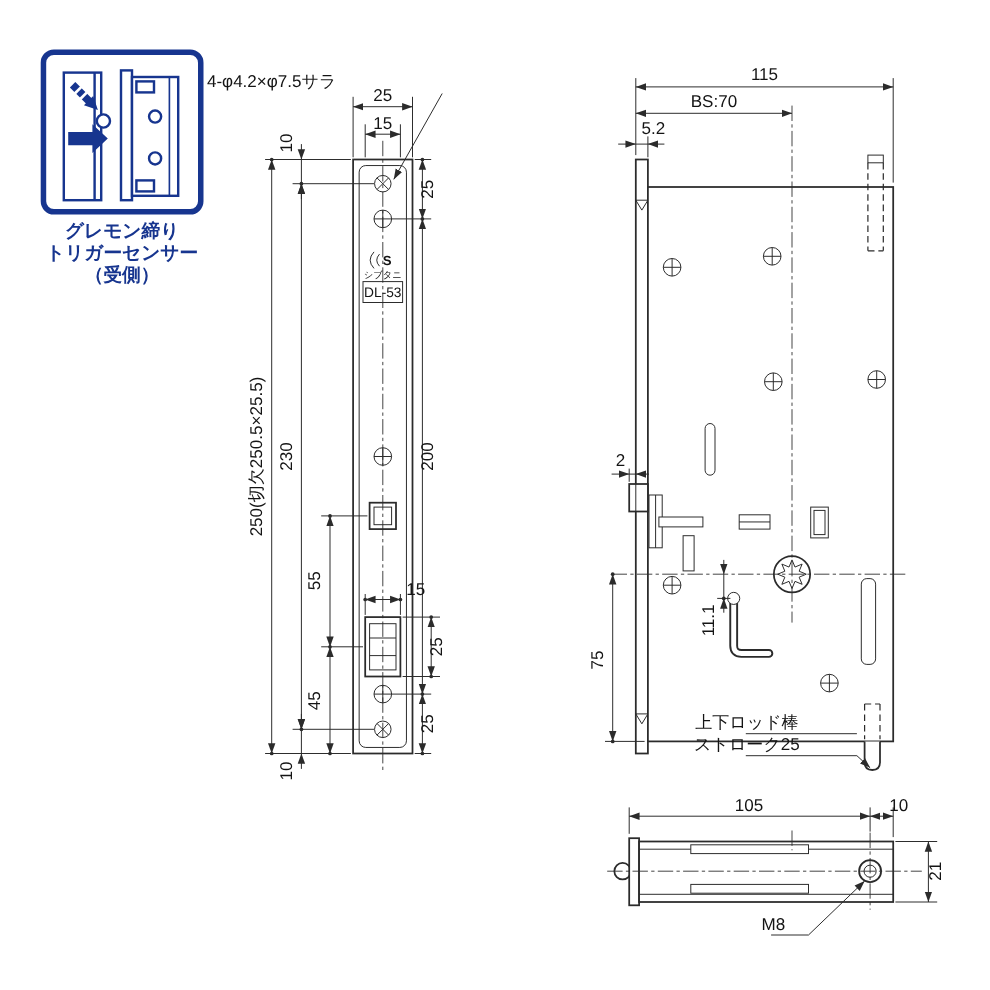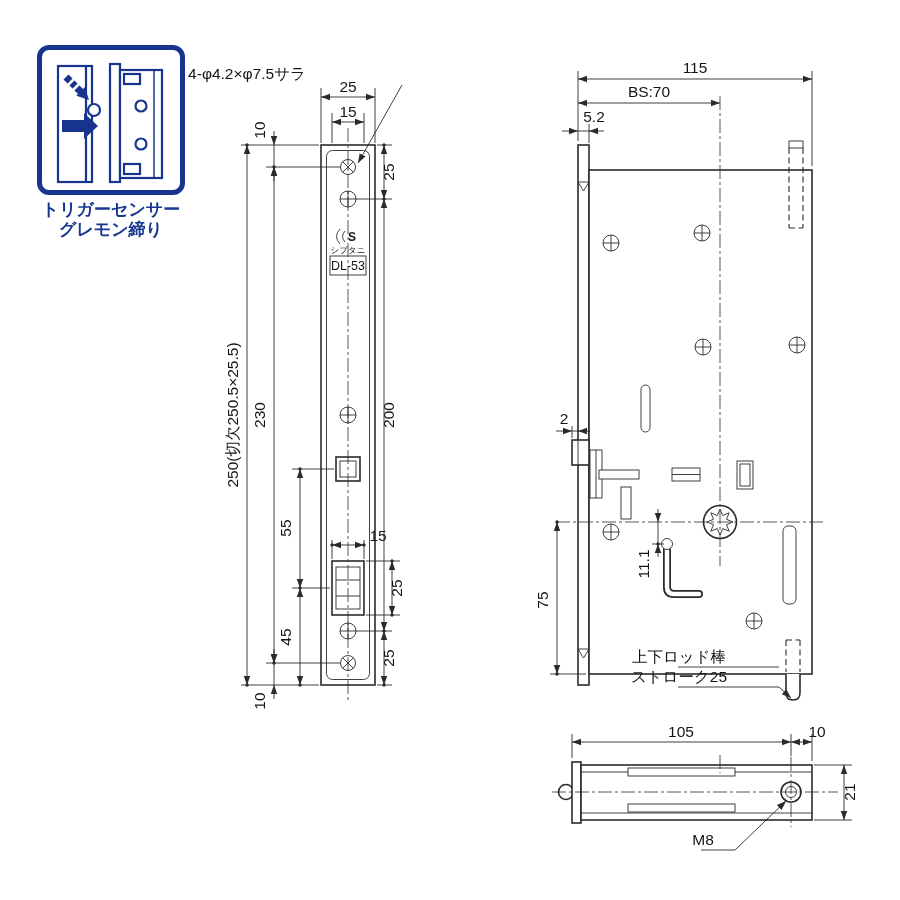--- a/index.html
+++ b/index.html
@@ -54,22 +54,23 @@
       <g>
         <line x1="24" y1="27" x2="40" y2="43" stroke="#17358f" stroke-width="7"></line>
         <line x1="26" y1="35" x2="32" y2="29" stroke="#fff" stroke-width="2.5"></line>
         <line x1="31" y1="40" x2="37" y2="34" stroke="#fff" stroke-width="2.5"></line>
         <polygon points="47,50 42.7,37.3 34.3,45.7" fill="#17358f"></polygon>
       </g>
       <polygon points="20,70 42,70 42,63 56,76 42,89 42,82 20,82" fill="#17358f"></polygon>
     </svg>
   </div>
   <div class="legend-text">
+    <div>グレモン締り</div>
     <div>トリガーセンサー</div>
-    <div>グレモン締り</div>
+    <div>（受側）</div>
   </div>
 
   <svg class="draw" width="900" height="900" viewBox="0 0 900 900">
     <defs>
       <marker id="arr" viewBox="0 0 10 8" markerWidth="11" markerHeight="9" refX="9.5" refY="4" orient="auto-start-reverse">
         <path d="M0,0.6 L9.6,4 L0,7.4 Z" fill="#2b2b2b"></path>
       </marker>
     </defs>
 
     <g>

